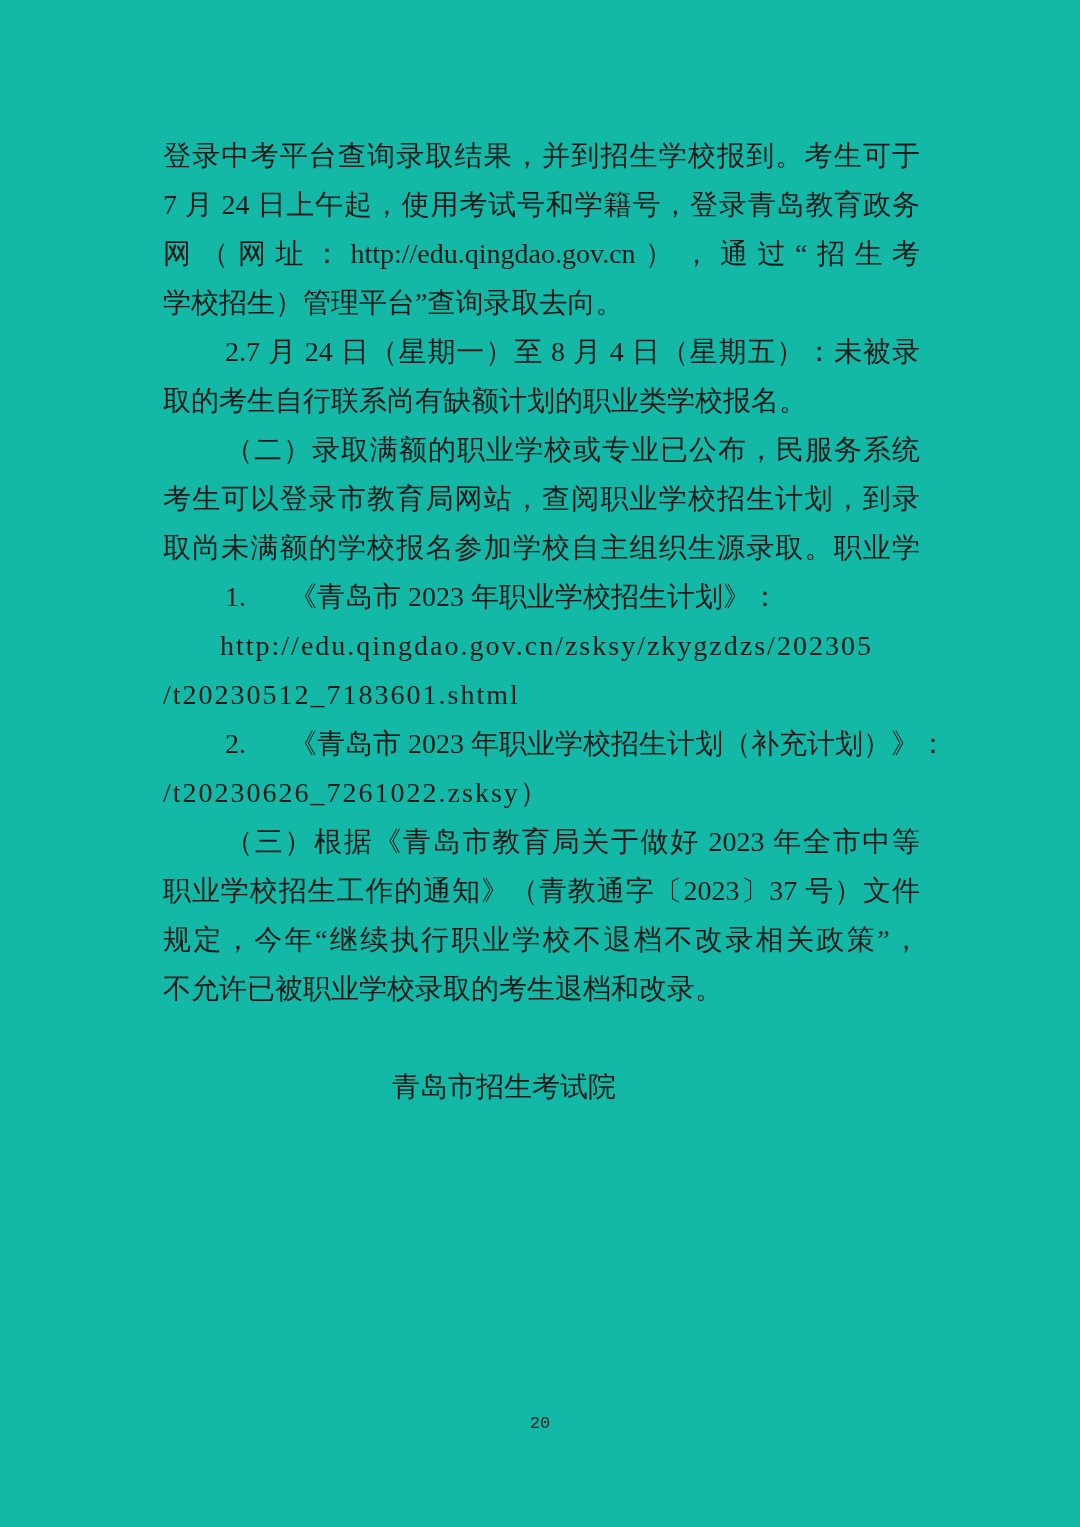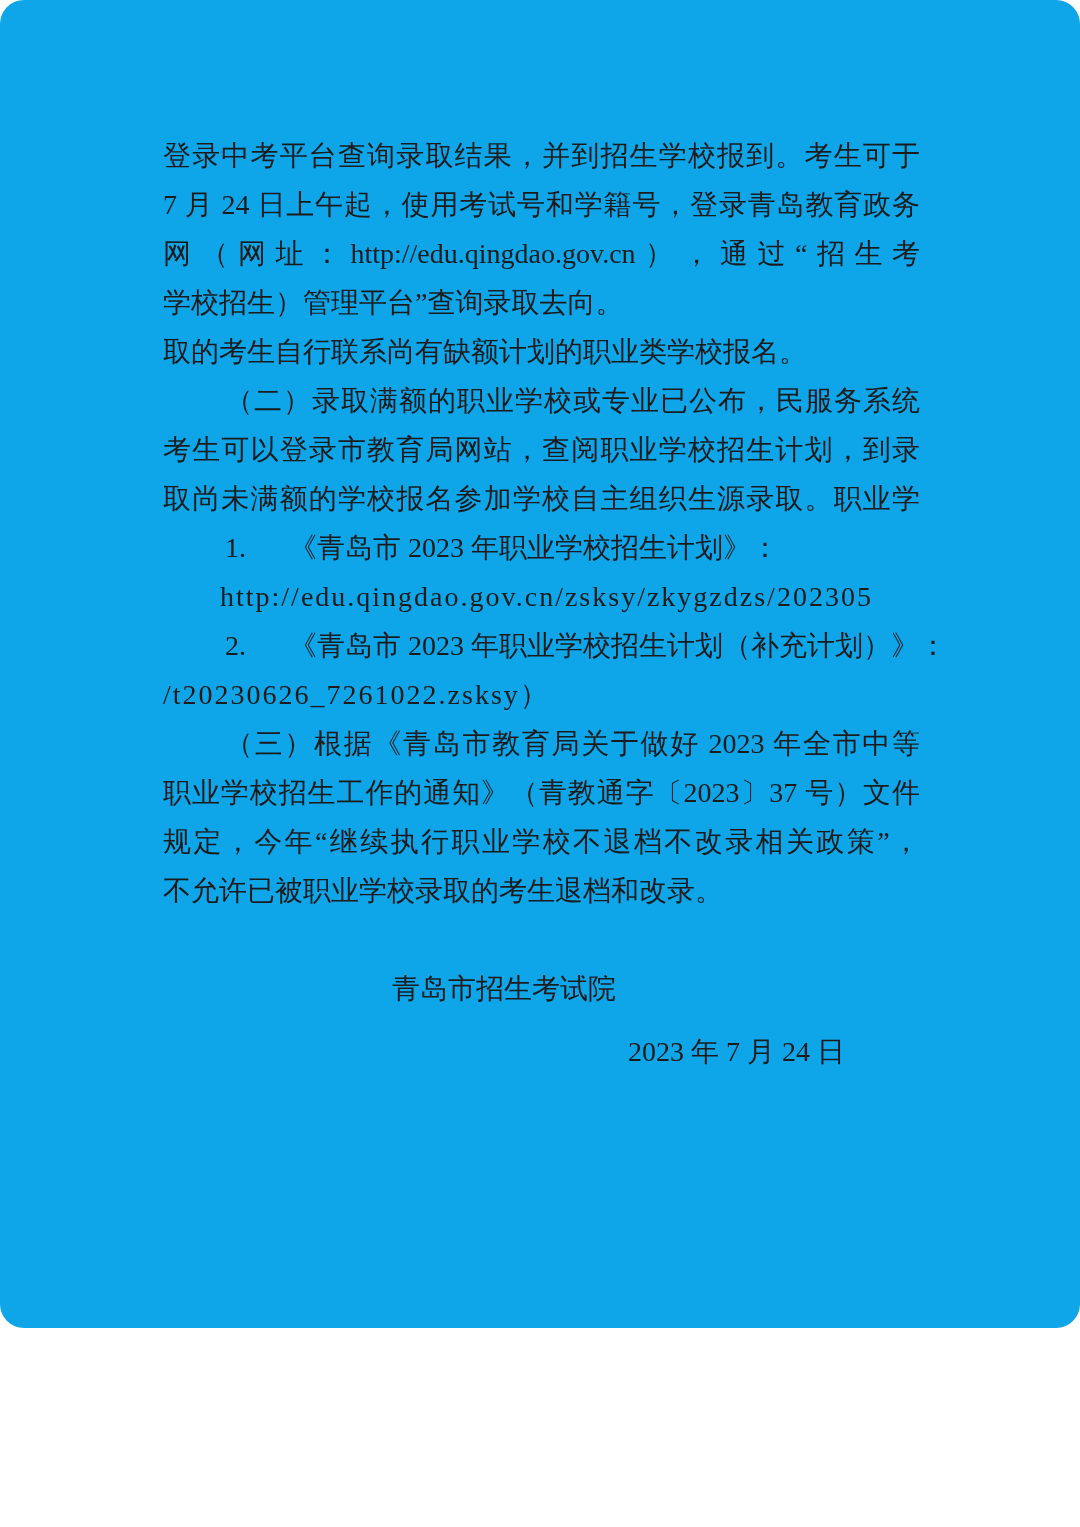--- a/index.html
+++ b/index.html
@@ -1,26 +1,25 @@
 <!DOCTYPE html>
 <html><head>
 <meta charset="utf-8">
 <style>
   * { margin: 0; padding: 0; box-sizing: border-box; }
   html, body { background: #ffffff; }
   .page {
     position: relative;
     width: 1080px;
-    height: 1328px;
+    height: 1527px;
     margin: 0 auto;
-    background: #0ea5e9;
+    background: #14b8a6;
     overflow: hidden;
     font-family: "Liberation Serif", "DejaVu Serif", serif;
     color: #1b1b1b;
-    border-radius: 24px;
   }
   .doc-body {
     position: absolute;
     left: 163px;
     top: 131px;
     width: 757px;
   }
   .ln {
     height: 49px;
     line-height: 49px;
@@ -52,55 +51,56 @@
     margin-top: 14px;
     text-align: right;
     padding-right: 75px;
   }
   .page-footer {
     position: absolute;
     left: 0;
     top: 1412px;
     width: 100%;
     text-align: center;
-    font-family: Liberation Sans, sans-serif;
-    font-size: 14px;
+    font-family: Liberation Mono, monospace;
+    font-size: 17px;
     line-height: 24px;
     color: #222222;
   }
 </style>
 </head>
 <body>
 
 <div class="page">
   <div class="doc-body">
     <div class="ln j">登录中考平台查询录取结果，并到招生学校报到。考生可于</div>
     <div class="ln j">7 月 24 日上午起，使用考试号和学籍号，登录青岛教育政务</div>
     <div class="ln j">网（网址：http://edu.qingdao.gov.cn），通过“招生考</div>
     <div class="ln">学校招生）管理平台”查询录取去向。</div>
+    <div class="ln j ind">2.7 月 24 日（星期一）至 8 月 4 日（星期五）：未被录</div>
     <div class="ln">取的考生自行联系尚有缺额计划的职业类学校报名。</div>
     <div class="ln j ind">（二）录取满额的职业学校或专业已公布，民服务系统</div>
     <div class="ln j">考生可以登录市教育局网站，查阅职业学校招生计划，到录</div>
     <div class="ln j">取尚未满额的学校报名参加学校自主组织生源录取。职业学</div>
 
     <div class="ln ind item">
       <span class="num">1.</span>
       <span class="title">《青岛市 2023 年职业学校招生计划》：</span>
     </div>
     <div class="ln url">http://edu.qingdao.gov.cn/zsksy/zkygzdzs/202305</div>
+    <div class="ln url2">/t20230512_7183601.shtml</div>
 
     <div class="ln ind item jt">
       <span class="num">2.</span>
       <span class="title">《青岛市 2023 年职业学校招生计划（补充计划）》：</span>
     </div>
     <div class="ln url2">/t20230626_7261022.zsksy）</div>
 
     <div class="ln j ind">（三）根据《青岛市教育局关于做好 2023 年全市中等</div>
     <div class="ln j">职业学校招生工作的通知》（青教通字〔2023〕37 号）文件</div>
     <div class="ln j">规定，今年“继续执行职业学校不退档不改录相关政策”，</div>
     <div class="ln">不允许已被职业学校录取的考生退档和改录。</div>
 
     <div class="ln sig">青岛市招生考试院</div>
-    <div class="ln date">2023 年 7 月 24 日</div>
   </div>
 
   <div class="page-footer">20</div>
 </div>
 
 </body></html>

